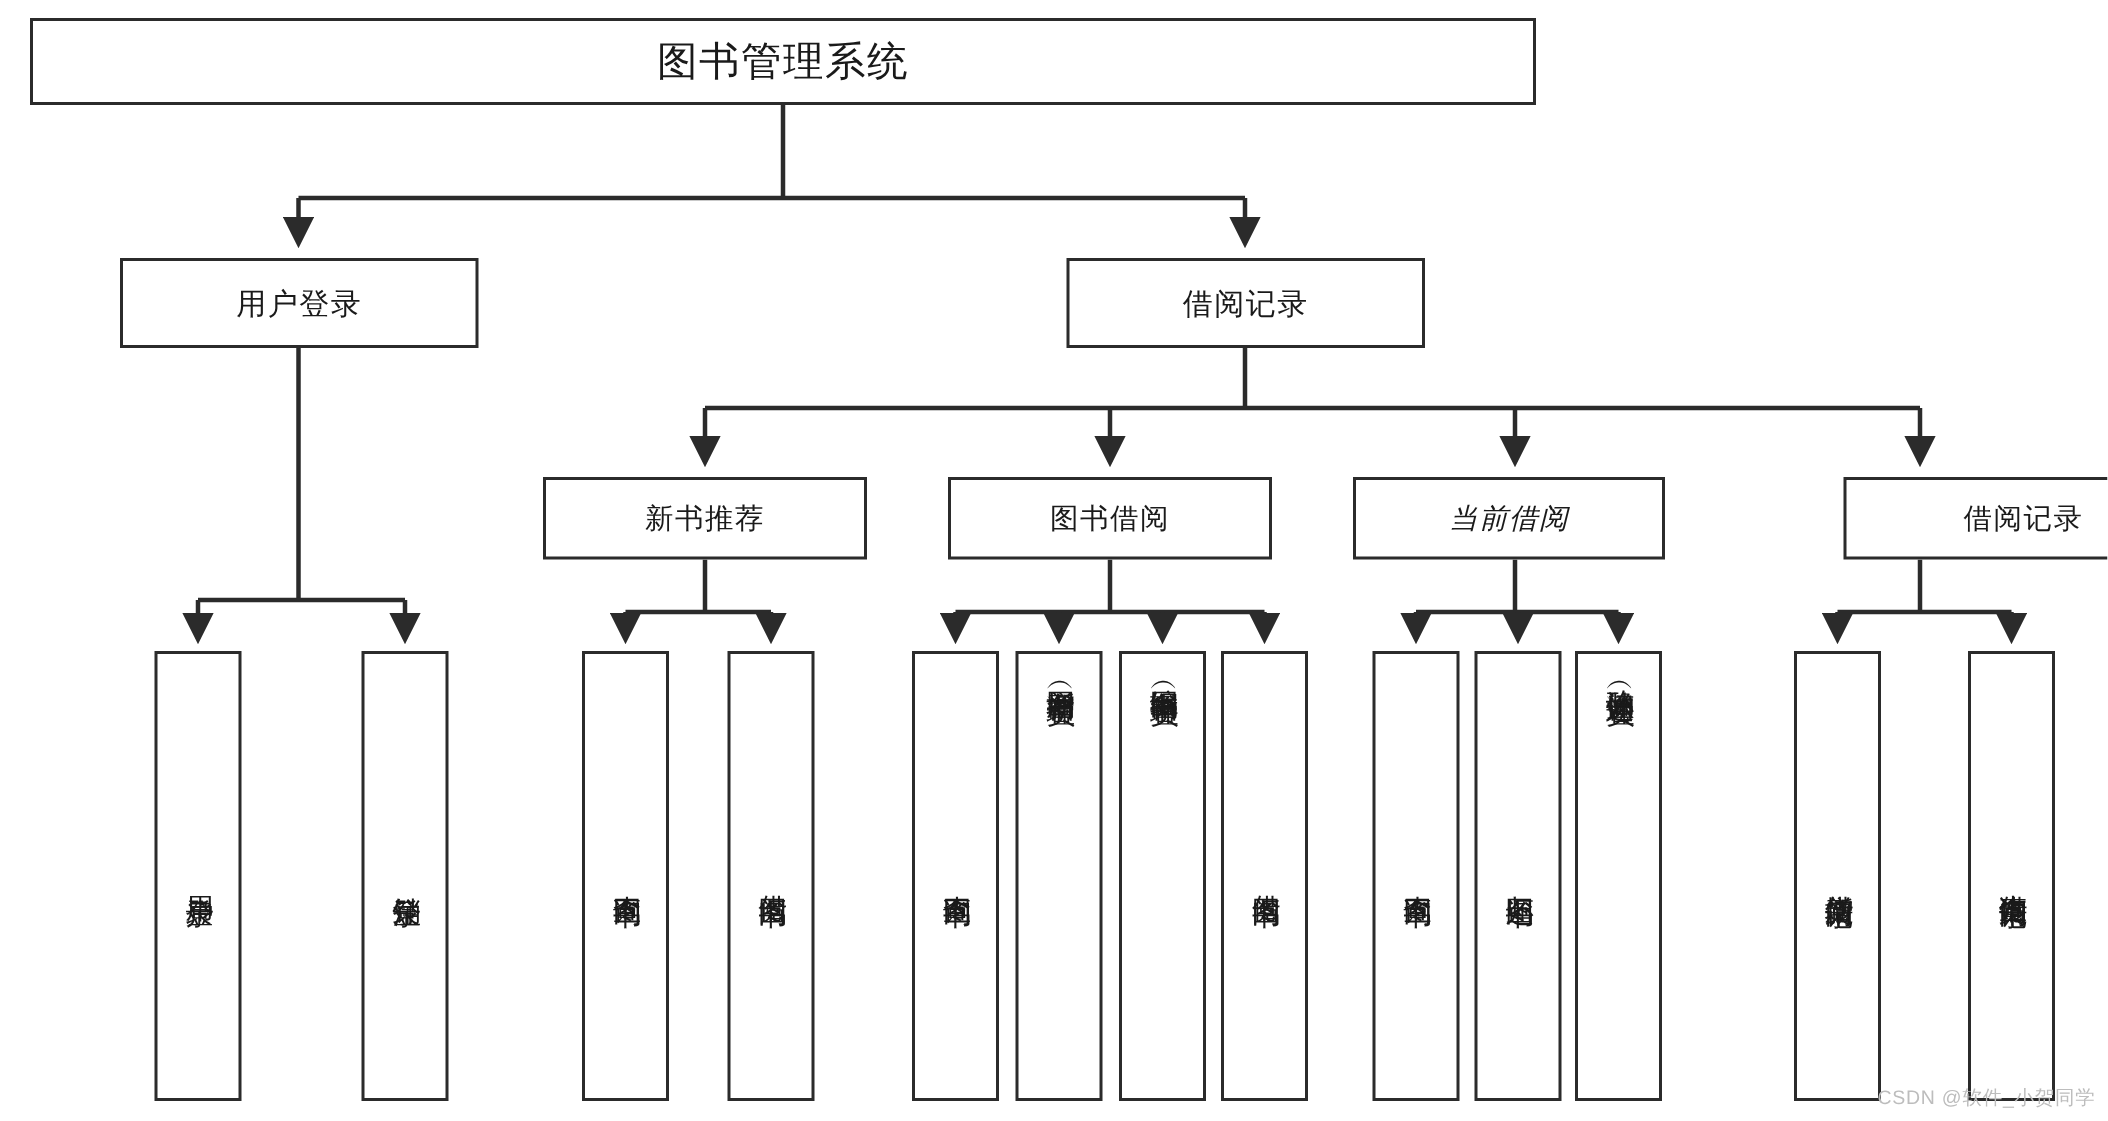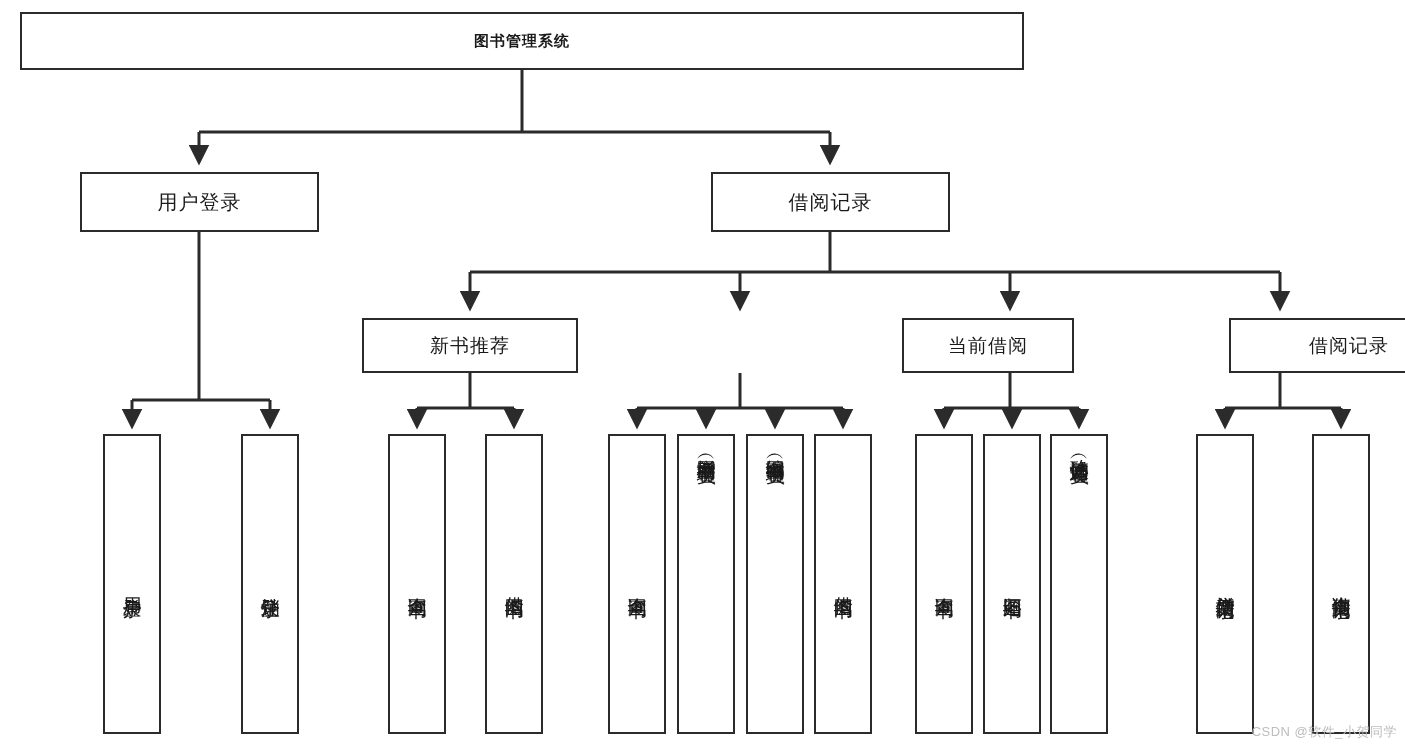--- a/index.html
+++ b/index.html
@@ -29,22 +29,21 @@
     position: absolute;
     box-sizing: border-box;
     border: 2px solid #2b2b2b;
     background: #ffffff;
     display: flex;
     align-items: center;
     justify-content: center;
     color: #1a1a1a;
   }
   .node.root {
-    font-size: 15px;
-    font-weight: bold;
+    font-size: 27px;
   }
   .node.level2 {
     font-size: 20px;
   }
   .node.level3 {
     font-size: 19px;
   }
   .node.leaf {
     align-items: flex-start;
     justify-content: center;
@@ -138,21 +137,24 @@
   <div class="node level2" style="left:80px; top:172px; width:239px; height:60px;">
     <span class="htext">用户登录</span>
   </div>
   <div class="node level2" style="left:711px; top:172px; width:239px; height:60px;">
     <span class="htext">借阅记录</span>
   </div>
 
   <div class="node level3" style="left:362px; top:318px; width:216px; height:55px;">
     <span class="htext">新书推荐</span>
   </div>
-  <div class="node level3" style="left:902px; top:318px; width:172px; height:55px;">
+  <div class="node level3" style="left:632px; top:318px; width:216px; height:55px;">
+    <span class="htext">图书借阅</span>
+  </div>
+  <div class="node level3" style="left:902px; top:318px; width:208px; height:55px;font-style:italic;">
     <span class="htext">当前借阅</span>
   </div>
   <div class="node level3" style="left:1229px; top:318px; width:240px; height:55px;">
     <span class="htext">借阅记录</span>
   </div>
 
   <div class="node leaf centered" style="left:103px; top:434px; width:58px; height:300px;">
     <span class="vtext">用户登录</span>
   </div>
   <div class="node leaf centered" style="left:241px; top:434px; width:58px; height:300px;">

